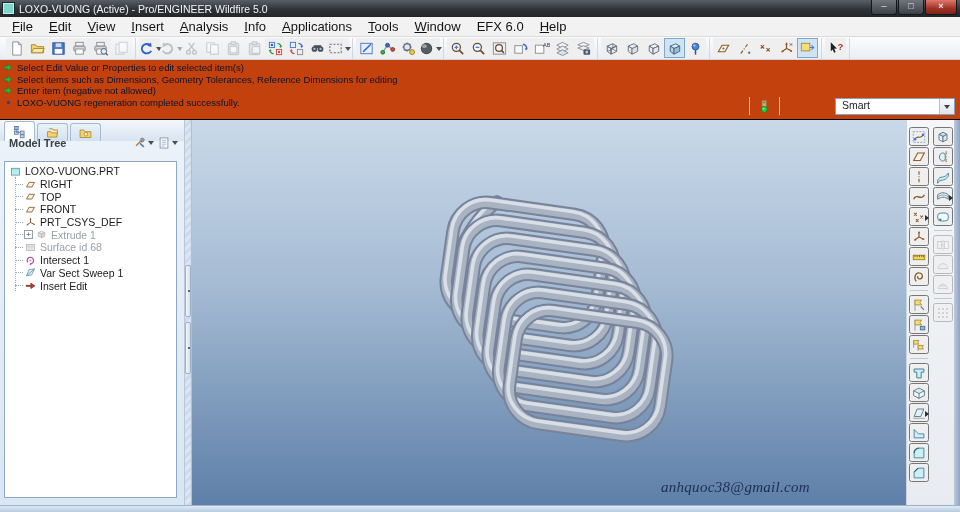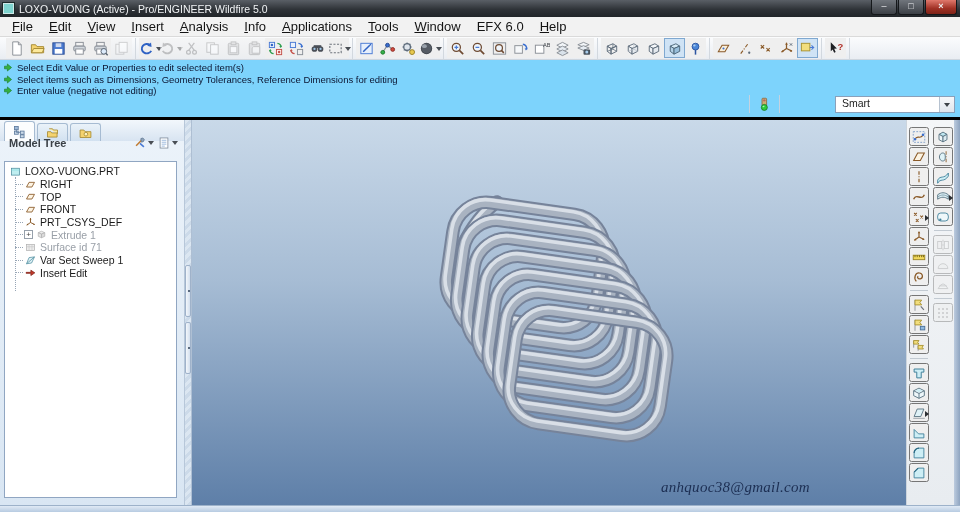--- a/index.html
+++ b/index.html
@@ -18,21 +18,21 @@
   .menu-item{padding:2px 8px;white-space:nowrap}
   .menu-item u{text-decoration:underline}
   
   .toolbar{height:23px;background:linear-gradient(#fbfcfd,#e9edf2);border-bottom:1px solid #cfd6de;display:flex;align-items:center;padding-left:3px;flex:0 0 23px}
   .tb-group{display:flex;align-items:center;height:21px;padding:0 3px;border-right:1px solid #d2d8df}
   .tb-btn{width:21px;height:20px;display:flex;align-items:center;justify-content:center;border:1px solid transparent;position:relative}
   .tb-btn.active{background:#cfe3f5;border-color:#7fa8d0}
   .dim{filter:grayscale(1);opacity:.45}
   .dd{width:0;height:0;border:3px solid transparent;border-top:4px solid #4a4f55;margin-left:1px;margin-top:4px}
   
-  .msgarea{height:60px;background:#7dd3fc;border-bottom:3px solid #000000;position:relative;padding:2px 0 0 3px;flex:0 0 60px}
+  .msgarea{height:60px;background:#c2410c;border-bottom:1px solid #000000;position:relative;padding:2px 0 0 3px;flex:0 0 60px}
   .msg-line{display:flex;align-items:center;height:11.5px;font-size:9.5px;color:#0b1430;white-space:nowrap}
   .msg-line .ic{margin-right:3px}
   .traffic{position:absolute;right:180px;bottom:4px;padding:0 7px;border-left:1px solid #c5d2e0;border-right:1px solid #c5d2e0;height:18px;display:flex;align-items:center}
   .combo{position:absolute;right:5px;bottom:4px;width:120px;height:17px;background:#fff;border:1px solid #8aa0ba;display:flex;align-items:flex-start;font-size:10.5px;color:#1c1c1c;padding-left:6px}
   .combo-arrow{margin-left:auto;width:15px;height:100%;background:linear-gradient(#f6f8fb,#dfe5ec);border-left:1px solid #b6c2d0;display:flex;align-items:center;justify-content:center}
   .combo-arrow i{width:0;height:0;border:3.5px solid transparent;border-top:4.5px solid #3c4248;margin-top:4px}
   
   .main{flex:1;display:flex;min-height:0}
   .left-panel{width:184px;background:linear-gradient(#ecf3fa,#d9e6f3);display:flex;flex-direction:column}
   .tabs{height:21px;display:flex;align-items:flex-end;gap:2px;padding-left:4px;background:linear-gradient(#f2f7fc,#d8e4f1)}
@@ -474,21 +474,29 @@
             </svg>
           </span>
           <span>Select items such as Dimensions, Geometry Tolerances, Reference Dimensions for editing</span>
         </div>
         <div class="msg-line">
           <span class="ic">
             <svg width="11" height="11" viewBox="0 0 18 18">
               <path d="M2.5 6.8 H7.2 V3.2 L14 9 L7.2 14.8 V11.2 H2.5 Z" fill="#33b03f" stroke="#1b7a26"></path>
             </svg>
           </span>
-          <span>Enter value (negative not editing)</span>
+          <span>Enter item (negative not allowed)</span>
+        </div>
+        <div class="msg-line">
+          <span class="ic">
+            <svg width="11" height="11" viewBox="0 0 18 18">
+              <circle cx="9" cy="9" r="2.6" fill="#23408f"></circle>
+            </svg>
+          </span>
+          <span>LOXO-VUONG regeneration completed successfully.</span>
         </div>
       </div>
     <span class="traffic" id="traffic">
         <span class="ic">
           <svg width="15" height="15" viewBox="0 0 18 18">
             <rect x="6" y="1.5" width="5.5" height="9" rx="1" fill="#cfa87a" stroke="#8a6a40"></rect>
             <circle cx="8.8" cy="4" r="1.4" fill="#b86a5a"></circle>
             <circle cx="8.8" cy="7.2" r="1.4" fill="#c9b26a"></circle>
             <circle cx="8.8" cy="12.5" r="3.6" fill="#2ecc40" stroke="#1a7a24"></circle>
             <ellipse cx="7.8" cy="11.3" rx="1.2" ry=".9" fill="#a8f2b0"></ellipse>
@@ -614,21 +622,31 @@
             </span>
             <span class="lbl">Extrude 1</span>
           </div>
           <div class="tree-row child gray">
             <span class="ic">
               <svg width="13" height="13" viewBox="0 0 18 18">
                 <rect x="3.5" y="5" width="11" height="8" fill="#ededed" stroke="#b0b0b0"></rect>
                 <path d="M3.5 8 h11 M7 5 v8 M11 5 v8" stroke="#c8c8c8" fill="none"></path>
               </svg>
             </span>
-            <span class="lbl">Surface id 71</span>
+            <span class="lbl">Surface id 68</span>
+          </div>
+          <div class="tree-row child">
+            <span class="ic">
+              <svg width="13" height="13" viewBox="0 0 18 18">
+                <path d="M5 11.5 A4.5 4.5 0 1 1 9.5 13.5" fill="none" stroke="#b4408e" stroke-width="1.6"></path>
+                <path d="M10.2 15.6 l-2.7 -1.5 2.3 -2.1z" fill="#b4408e"></path>
+                <circle cx="9" cy="9" r="1.5" fill="#d88ac0"></circle>
+              </svg>
+            </span>
+            <span class="lbl">Intersect 1</span>
           </div>
           <div class="tree-row child">
             <span class="ic">
               <svg width="13" height="13" viewBox="0 0 18 18">
                 <path d="M3.5 13.5 L7 5 L14.5 4 L10.5 12.5 Z" fill="#dff2f7" stroke="#4a8a9c"></path>
                 <path d="M3.5 13.5 L14.5 4" stroke="#4a8a9c"></path>
               </svg>
             </span>
             <span class="lbl">Var Sect Sweep 1</span>
           </div>

